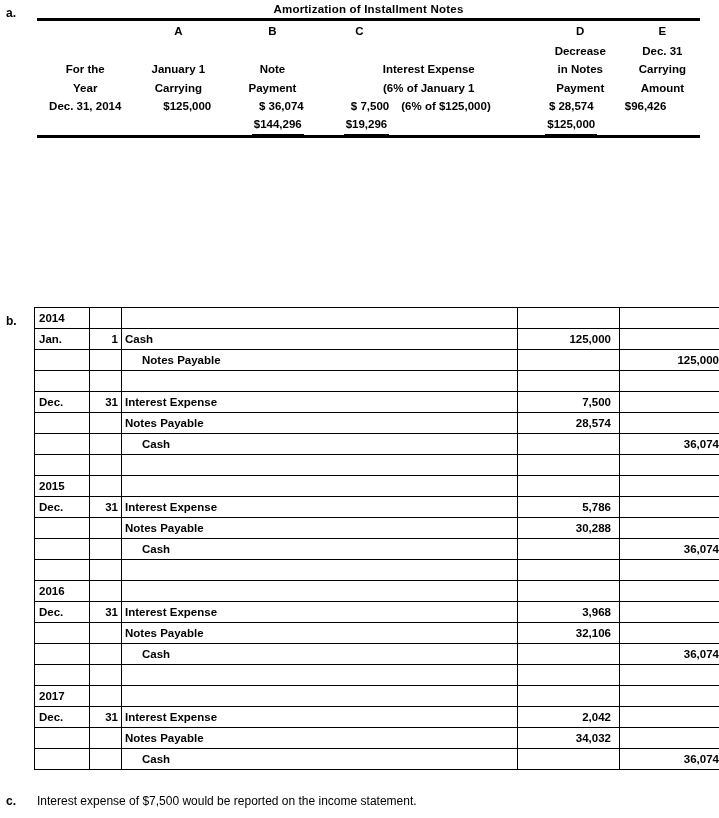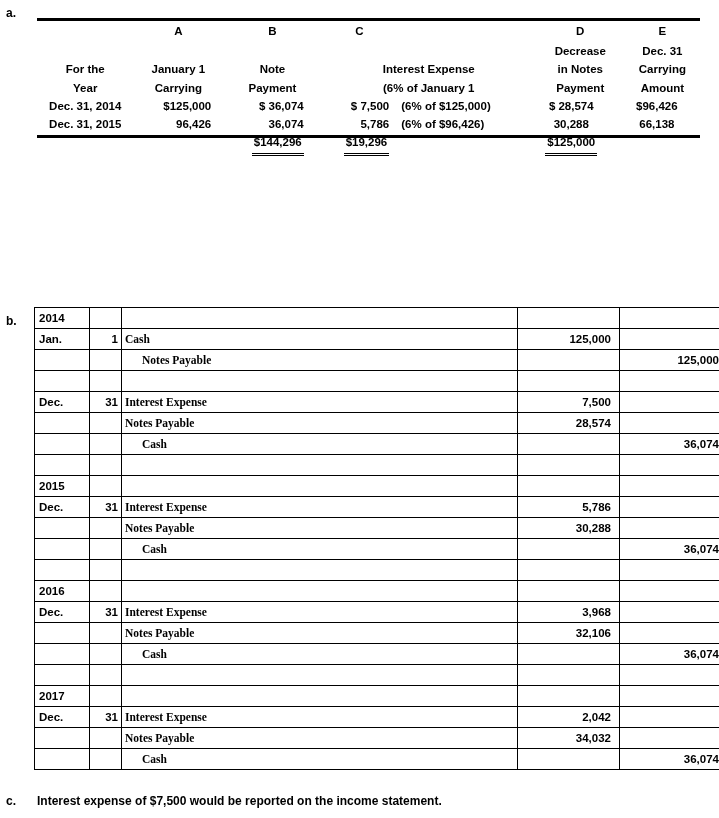--- a/index.html
+++ b/index.html
@@ -73,21 +73,21 @@
     vertical-align: bottom;
     white-space: nowrap;
   }
   
   .c-year  { width: 108px; text-align: center; }
   .c-a     { width: 92px;  text-align: right; padding-right: 12px !important; }
   .c-b     { width: 94px;  text-align: right; padding-right: 18px !important; }
   .c-c     { width: 78px;  text-align: right; padding-right: 8px !important; }
   .c-note  { width: 156px; text-align: left;  padding-left: 4px !important; }
   .c-d     { width: 80px;  text-align: center; padding-right: 18px !important; }
-  .c-e     { width: 75px;  text-align: center; padding-right: 11px !important; }
+  .c-e     { width: 75px;  text-align: left; padding-right: 11px !important; }
 
   tr.col-letters td { text-align: center; line-height: 21px; }
   tr.col-letters td.c-a,
   tr.col-letters td.c-b,
   tr.col-letters td.c-d,
   tr.col-letters td.c-e { padding-right: 0 !important; }
   tr.col-letters td.c-c { text-align: center; padding-right: 0 !important; }
   tr.col-letters td.c-note { text-align: left; padding-left: 0 !important; }
 
   tr.hdr td { text-align: center; line-height: 18.3px; padding-right: 0 !important; padding-left: 0 !important; }
@@ -120,43 +120,44 @@
     border: 1.6px solid #000;
     height: 20px;
     padding: 0 4px;
     line-height: 20px;
     vertical-align: middle;
     white-space: nowrap;
     overflow: hidden;
   }
   .j-month { width: 46px;  text-align: left; }
   .j-day   { width: 24px;  text-align: right; padding-right: 3px !important; }
-  .j-acct  { width: 388px; text-align: left; padding-left: 3px !important; font-family: Liberation Serif, serif; }
+  .j-acct  { width: 388px; text-align: left; padding-left: 3px !important; }
   .j-debit { width: 89px;  text-align: right; padding-right: 8px !important; }
   .j-credit{ width: 95px;  text-align: right; padding-right: 8px !important; }
   .indent  { padding-left: 20px !important; }
 
   
   #part-c-label { top: 794px; }
   #part-c-text {
     position: absolute;
     left: 37px;
     top: 794px;
     font-size: 12px;
-    font-weight: bold;
+    font-weight: normal;
     white-space: nowrap;
   }
 </style>
 </head>
 <body>
 
 <div id="part-a">
 
   <div class="part-label" style="top:6px;">a.</div>
 
+  <div id="amort-title">Amortization of Installment Notes</div>
 
   <div class="rule-top"></div>
   <div class="rule-headfoot"></div>
 
   <table class="amort">
     <tbody>
       <tr class="col-letters">
         <td class="c-year"></td>
         <td class="c-a">A</td>
         <td class="c-b">B</td>
@@ -201,29 +202,20 @@
 
       <tr>
         <td class="c-year">Dec. 31, 2014</td>
         <td class="c-a">$125,000</td>
         <td class="c-b">$  36,074</td>
         <td class="c-c">$  7,500</td>
         <td class="c-note">(6% of $125,000)</td>
         <td class="c-d">$  28,574</td>
         <td class="c-e">$96,426</td>
       </tr>
-      <tr>
-        <td class="c-year">Dec. 31, 2015</td>
-        <td class="c-a">96,426</td>
-        <td class="c-b">36,074</td>
-        <td class="c-c">5,786</td>
-        <td class="c-note">(6% of $96,426)</td>
-        <td class="c-d">30,288</td>
-        <td class="c-e">66,138</td>
-      </tr>
 
       <tr>
         <td class="c-year tot"></td>
         <td class="c-a tot"></td>
         <td class="c-b tot"><span class="ul-double">$144,296</span></td>
         <td class="c-c tot"><span class="ul-double">$19,296</span></td>
         <td class="c-note tot"></td>
         <td class="c-d tot"><span class="ul-double">$125,000</span></td>
         <td class="c-e tot"></td>
       </tr>

